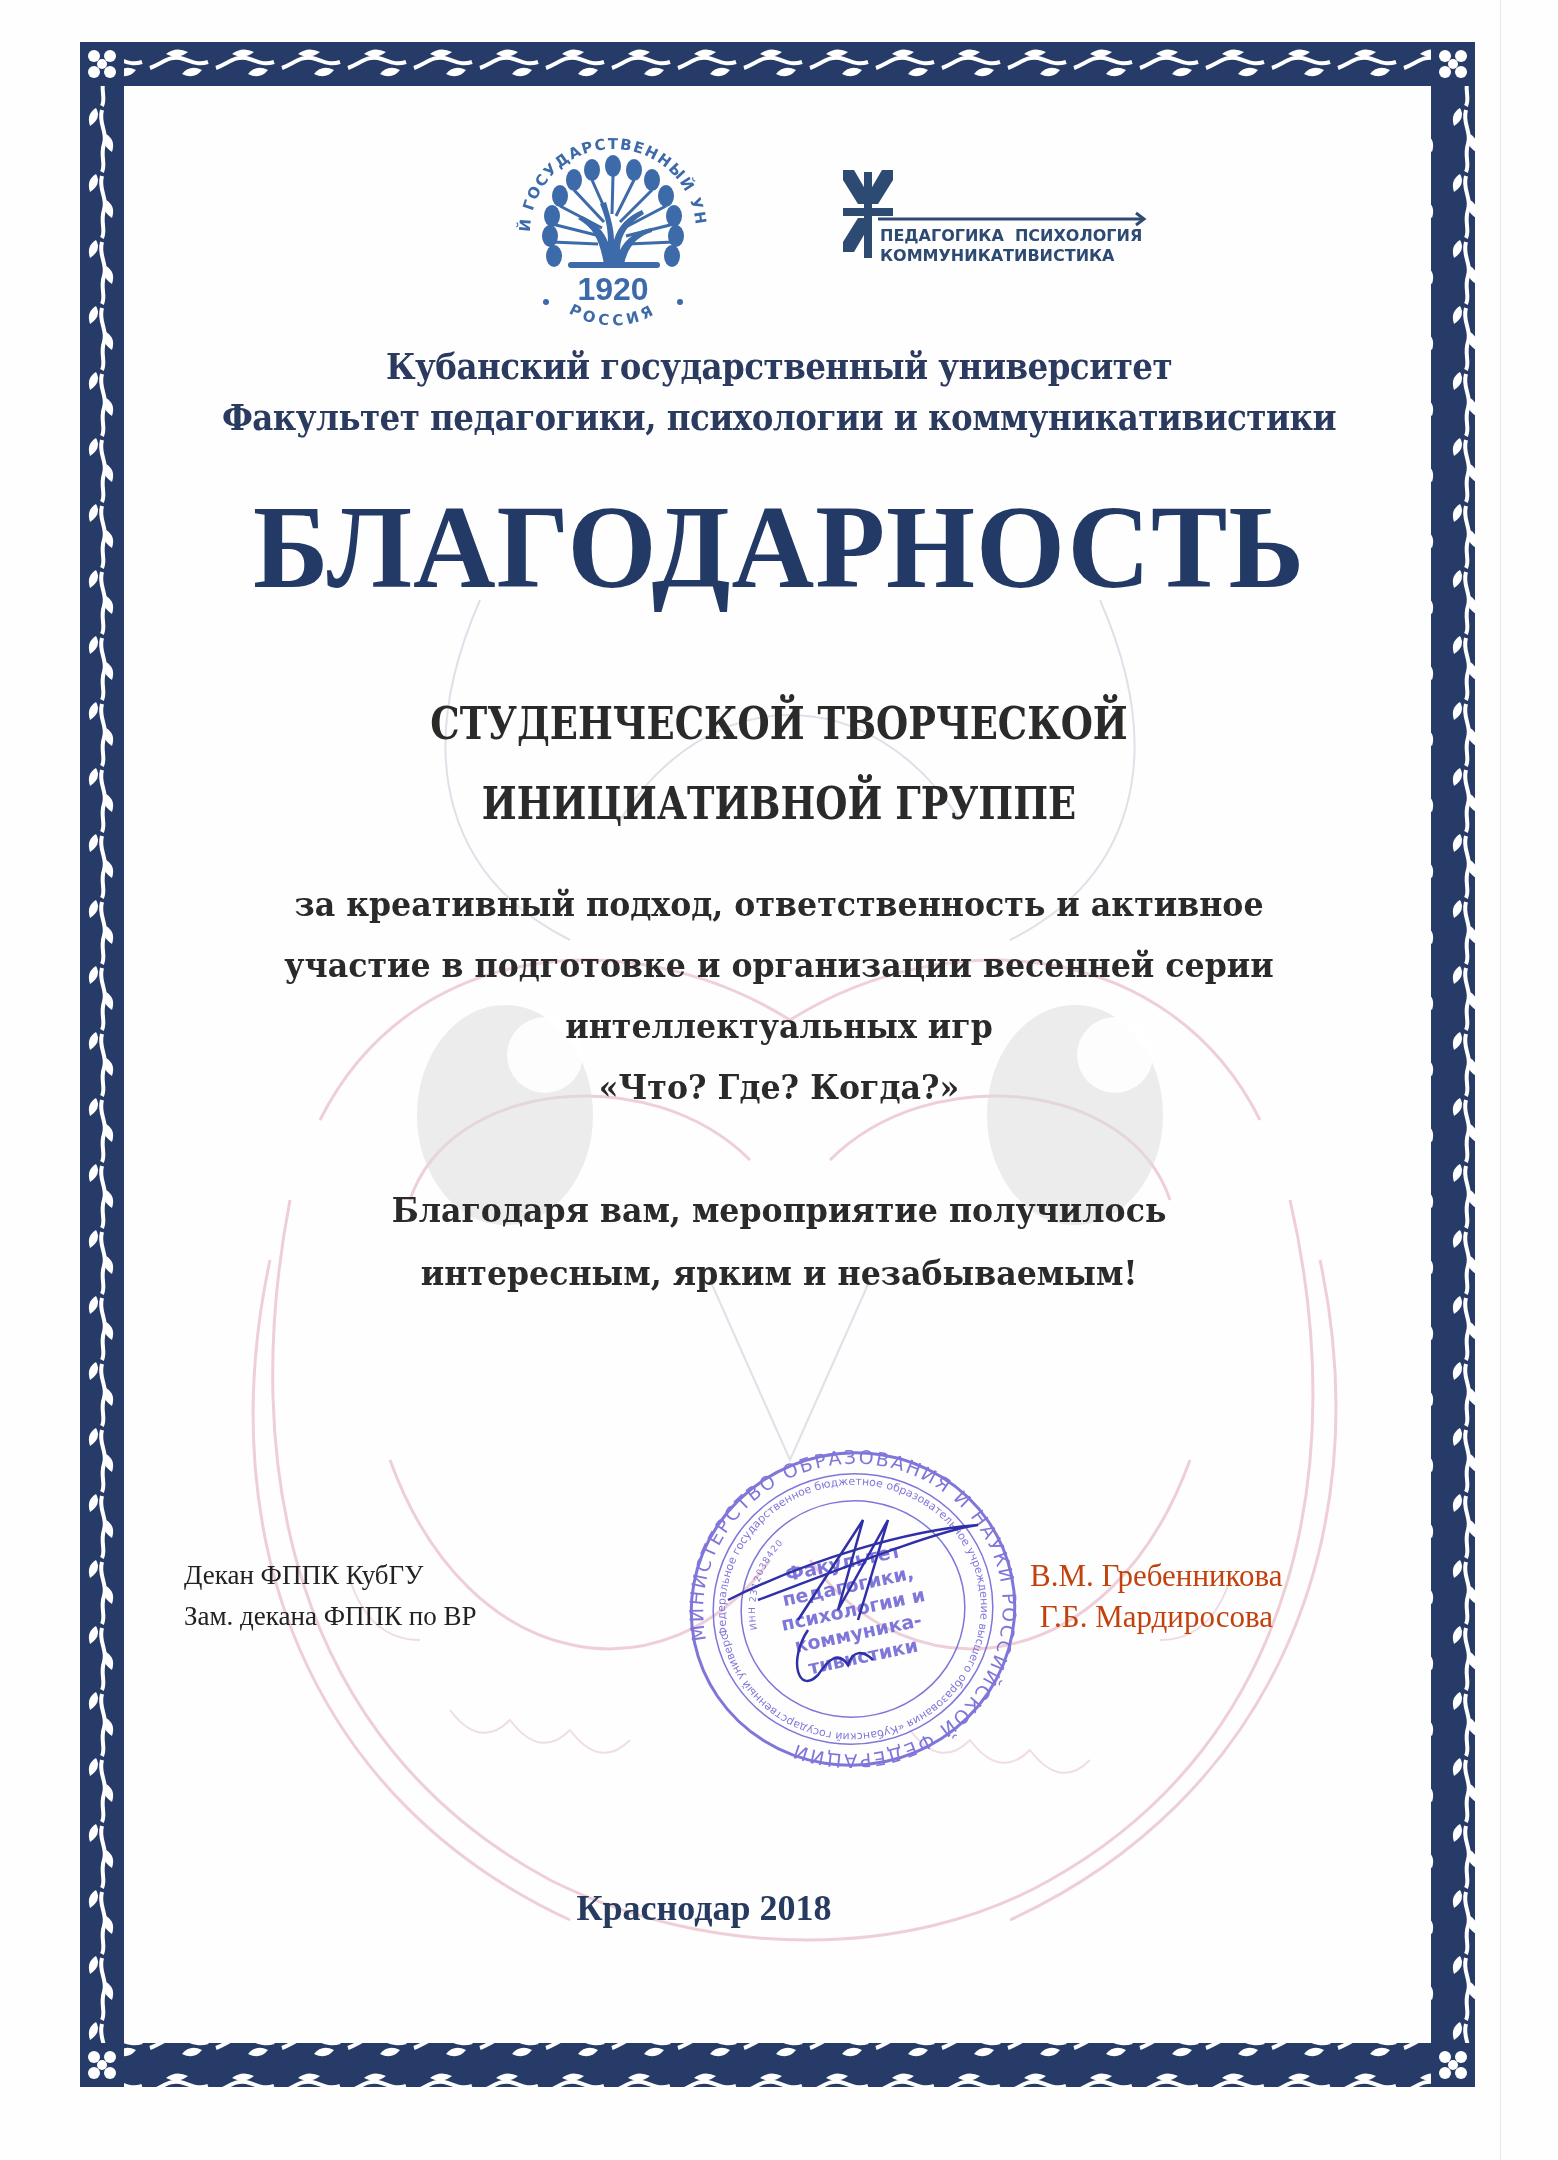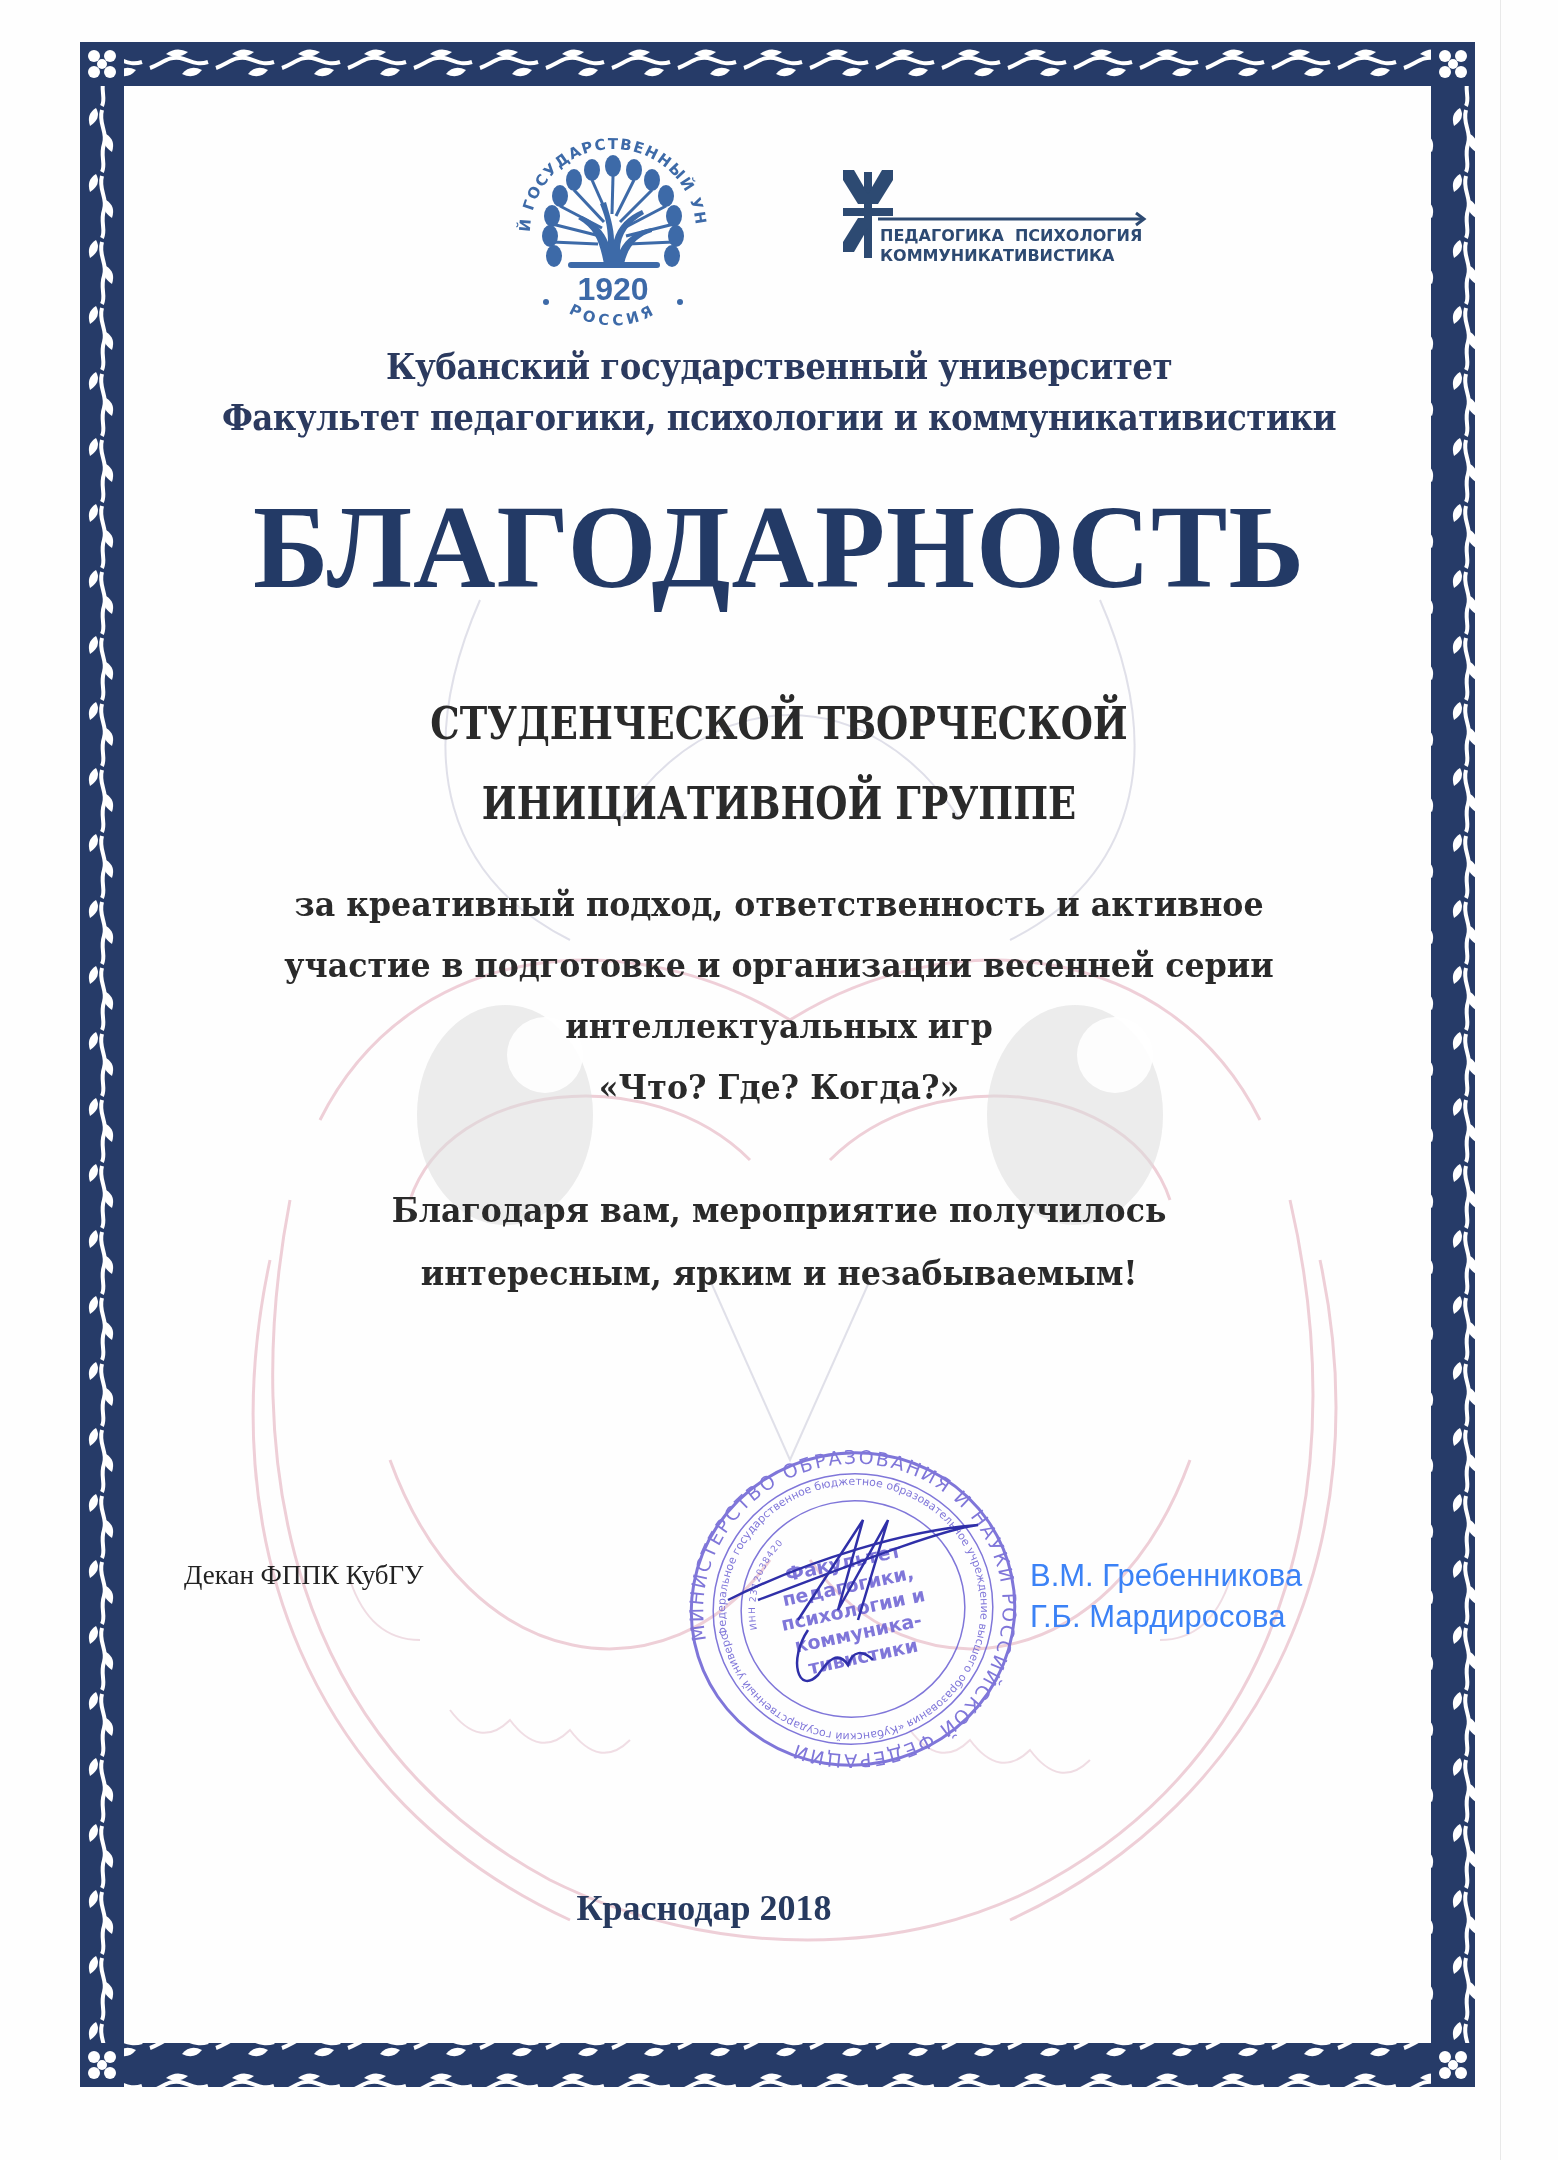--- a/index.html
+++ b/index.html
@@ -39,22 +39,22 @@
           transform:scaleX(0.93);}
   .rsn1{top:884px;}
   .rsn2{top:945px;}
   .rsn3{top:1006px;}
   .rsn4{top:1067px;}
   .thanks1{top:1190px;}
   .thanks2{top:1253px;}
 
   .sig-left{position:absolute;left:184px;top:1555px;color:#222;font-size:27px;line-height:41px;
             font-family:"Liberation Serif",serif;}
-  .sig-right{position:absolute;left:1030px;top:1555px;color:#3b82f6;font-size:31px;line-height:41px;
-             font-family:Liberation Sans, sans-serif;}
+  .sig-right{position:absolute;left:1030px;top:1555px;color:#c2410c;font-size:31px;line-height:41px;
+             font-family:Liberation Serif, serif;text-align:center;}
 
   .stamp{position:absolute;left:688px;top:1450px;width:330px;height:318px;}
 
   .footer{position:absolute;left:0;width:1408px;top:1887px;text-align:center;color:#273a5f;
           font-family:"Liberation Serif",serif;font-weight:bold;font-size:36px;}
 </style>
 </head>
 <body>
 
 <div class="paper"></div>
@@ -221,20 +221,21 @@
 <div class="reason rsn1">за креативный подход, ответственность и активное</div>
 <div class="reason rsn2">участие в подготовке и организации весенней серии</div>
 <div class="reason rsn3">интеллектуальных игр</div>
 <div class="reason rsn4">«Что? Где? Когда?»</div>
 
 <div class="reason thanks1">Благодаря вам, мероприятие получилось</div>
 <div class="reason thanks2">интересным, ярким и незабываемым!</div>
 
 <div class="sig-left">
   <div>Декан ФППК КубГУ</div>
+  <div>Зам. декана ФППК по ВР</div>
 </div>
 
 <div class="stamp">
   <svg width="330" height="318" viewBox="0 0 330 318">
     <defs>
       <path id="stOuter" d="M 165 159 m -150 0 a 150 145 0 1 1 300 0 a 150 145 0 1 1 -300 0"></path>
       <path id="stMid" d="M 165 159 m -128 0 a 128 124 0 1 1 256 0 a 128 124 0 1 1 -256 0"></path>
       <path id="stInner" d="M 165 159 m -98 0 a 98 95 0 1 1 196 0 a 98 95 0 1 1 -196 0"></path>
     </defs>
     <g transform="rotate(-12 165 159)" opacity="0.85">

